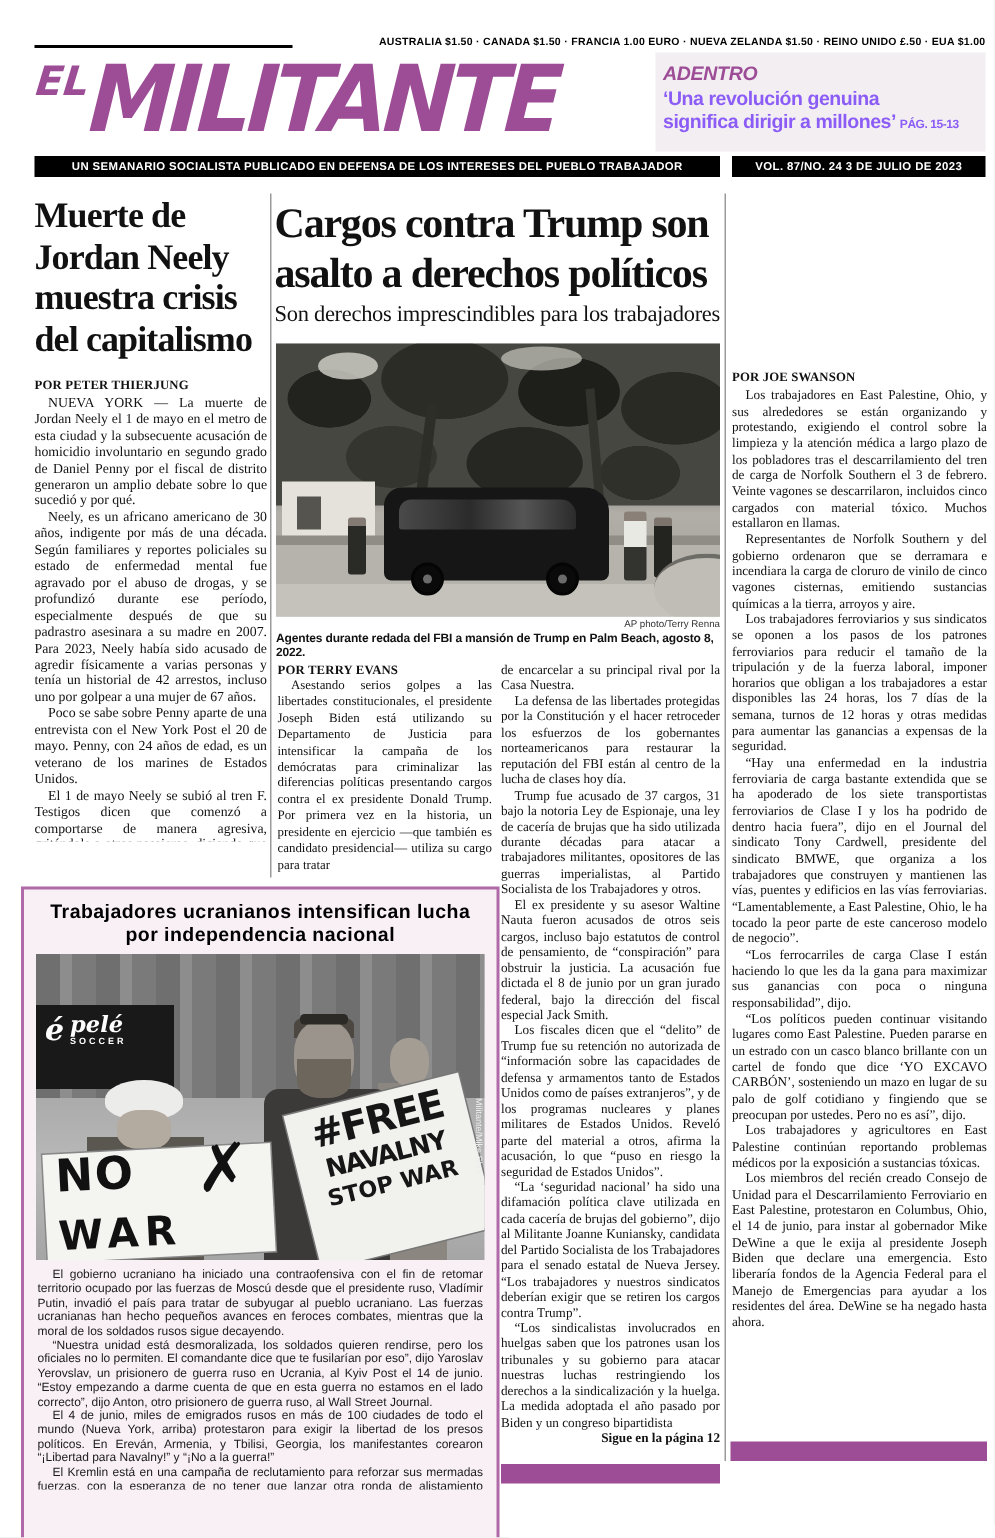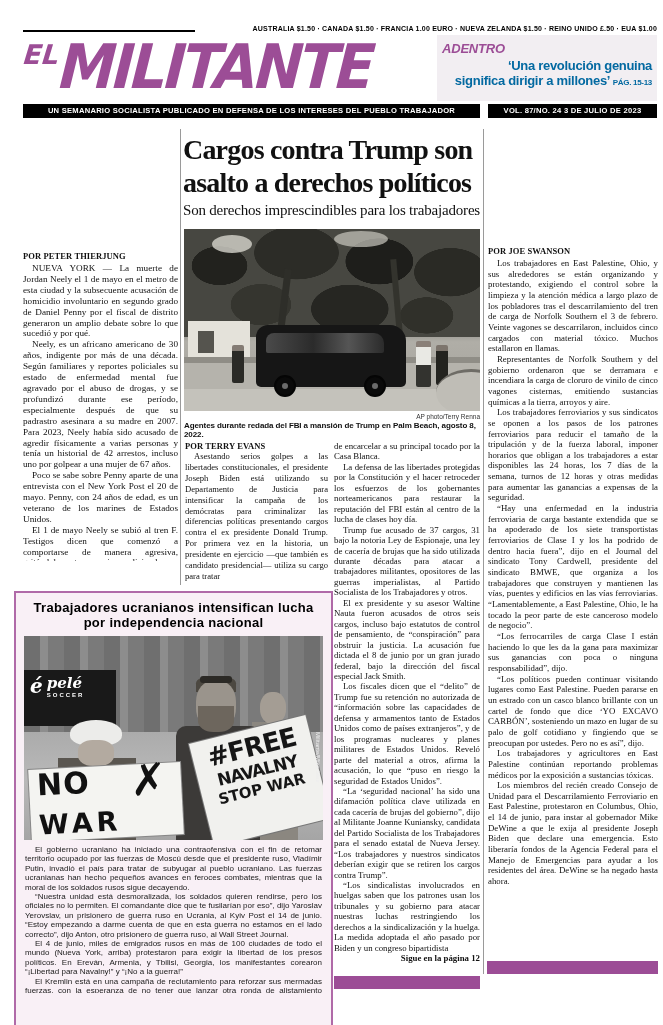--- a/index.html
+++ b/index.html
@@ -11,21 +11,21 @@
   #prices{top:25px;left:200px;width:457px;text-align:right;
           font:bold 7px "Liberation Sans",sans-serif;letter-spacing:.2px;color:#000;}
   #top-rule{top:30px;left:23px;width:172px;height:2px;background:#000;}
   #masthead{top:33px;left:24px;width:410px;height:70px;display:flex;align-items:flex-start;}
   #masthead .el{font:bold italic 27px "DejaVu Sans",sans-serif;color:var(--purple);
                 transform:skewX(-6deg);margin:6px 2px 0 0;}
   #masthead .main{font:bold italic 57px/62px "DejaVu Sans",sans-serif;color:var(--purple);
                 letter-spacing:-3px;transform:scaleY(1.08) skewX(-4deg);transform-origin:left top;white-space:nowrap;}
   #adentro{top:35px;left:437px;width:220px;height:66px;background:#f2eef2;padding:6px 5px;box-sizing:border-box;}
   #adentro .lbl{font:bold italic 13px "Liberation Sans",sans-serif;color:var(--purple);letter-spacing:-.2px;}
-  #adentro .q{font:bold 13px/15px "Liberation Sans",sans-serif;color:#0369a1;text-align:right;letter-spacing:-.3px;margin-top:2px;}
+  #adentro .q{font:bold 13px/15px "Liberation Sans",sans-serif;color:#8b5cf6;text-align:left;letter-spacing:-.3px;margin-top:2px;}
   #adentro .pg{font:bold 8px "Liberation Sans",sans-serif;}
   .blackbar{top:104px;height:14px;background:#000;color:#fff;text-align:center;
             font:bold 7.6px/14px "Liberation Sans",sans-serif;letter-spacing:.25px;white-space:nowrap;overflow:hidden;}
   #bar-left{left:23px;width:457px;}
   #bar-right{left:488px;width:169px;}
 
   
   .vrule{width:1px;background:#9a9a9a;}
   #vr1{left:180px;top:129px;height:456px;}
   #vr2{left:483px;top:129px;height:845px;}
@@ -146,20 +146,21 @@
       <span>significa dirigir a millones’</span>
       <span class="pg">PÁG. 15-13</span>
     </div>
   </div>
   <div class="abs blackbar" id="bar-left">UN SEMANARIO SOCIALISTA PUBLICADO EN DEFENSA DE LOS INTERESES DEL PUEBLO TRABAJADOR</div>
   <div class="abs blackbar" id="bar-right">VOL. 87/NO. 24    3 DE JULIO DE 2023</div>
 
   <div class="abs vrule" id="vr1"></div>
   <div class="abs vrule" id="vr2"></div>
 
+  <div class="abs" id="neely-hl">Muerte de Jordan Neely muestra crisis del capitalismo</div>
   <div class="abs byline" id="neely-by">POR PETER THIERJUNG</div>
   <div class="abs body-col" id="neely-body">
     <p>NUEVA YORK — La muerte de Jordan Neely el 1 de mayo en el metro de esta ciudad y la subsecuente acusación de homicidio involuntario en segundo grado de Daniel Penny por el fiscal de distrito generaron un amplio debate sobre lo que sucedió y por qué.</p>
     <p>Neely, es un africano americano de 30 años, indigente por más de una década. Según familiares y reportes policiales su estado de enfermedad mental fue agravado por el abuso de drogas, y se profundizó durante ese período, especialmente después de que su padrastro asesinara a su madre en 2007. Para 2023, Neely había sido acusado de agredir físicamente a varias personas y tenía un historial de 42 arrestos, incluso uno por golpear a una mujer de 67 años.</p>
     <p>Poco se sabe sobre Penny aparte de una entrevista con el New York Post el 20 de mayo. Penny, con 24 años de edad, es un veterano de los marines de Estados Unidos.</p>
     <p>El 1 de mayo Neely se subió al tren F. Testigos dicen que comenzó a comportarse de manera agresiva, gritándole a otros pasajeros, diciendo que estaba</p>
 
   </div>
 
   <div class="abs" id="trump-hl">Cargos contra Trump son asalto a derechos políticos</div>
@@ -187,21 +188,21 @@
     <div class="abs tp-fig tp-fig3"></div>
     <div class="abs tp-planter"></div>
   </div>
   <div class="abs" id="trump-credit">AP photo/Terry Renna</div>
   <div class="abs" id="trump-caption">Agentes durante redada del FBI a mansión de Trump en Palm Beach, agosto 8, 2022.</div>
   <div class="abs body-col" id="trump-col1">
     <div class="byline">POR TERRY EVANS</div>
     <p>Asestando serios golpes a las libertades constitucionales, el presidente Joseph Biden está utilizando su Departamento de Justicia para intensificar la campaña de los demócratas para criminalizar las diferencias políticas presentando cargos contra el ex presidente Donald Trump. Por primera vez en la historia, un presidente en ejercicio —que también es candidato presidencial— utiliza su cargo para tratar</p>
   </div>
   <div class="abs body-col" id="trump-col2">
-    <p style="text-indent:0">de encarcelar a su principal tocado por la Casa Blanca.</p>
+    <p style="text-indent:0">de encarcelar a su principal rival por la Casa Nuestra.</p>
     <p>La defensa de las libertades protegidas por la Constitución y el hacer retroceder los esfuerzos de los gobernantes norteamericanos para restaurar la reputación del FBI están al centro de la lucha de clases hoy día.</p>
     <p>Trump fue acusado de 37 cargos, 31 bajo la notoria Ley de Espionaje, una ley de cacería de brujas que ha sido utilizada durante décadas para atacar a trabajadores militantes, opositores de las guerras imperialistas, al Partido Socialista de los Trabajadores y otros.</p>
     <p>El ex presidente y su asesor Waltine Nauta fueron acusados de otros seis cargos, incluso bajo estatutos de control de pensamiento, de “conspiración” para obstruir la justicia. La acusación fue dictada el 8 de junio por un gran jurado federal, bajo la dirección del fiscal especial Jack Smith.</p>
     <p>Los fiscales dicen que el “delito” de Trump fue su retención no autorizada de “información sobre las capacidades de defensa y armamentos tanto de Estados Unidos como de países extranjeros”, y de los programas nucleares y planes militares de Estados Unidos. Reveló parte del material a otros, afirma la acusación, lo que “puso en riesgo la seguridad de Estados Unidos”.</p>
     <p>“La ‘seguridad nacional’ ha sido una difamación política clave utilizada en cada cacería de brujas del gobierno”, dijo al Militante Joanne Kuniansky, candidata del Partido Socialista de los Trabajadores para el senado estatal de Nueva Jersey. “Los trabajadores y nuestros sindicatos deberían exigir que se retiren los cargos contra Trump”.</p>
     <p>“Los sindicalistas involucrados en huelgas saben que los patrones usan los tribunales y su gobierno para atacar nuestras luchas restringiendo los derechos a la sindicalización y la huelga. La medida adoptada el año pasado por Biden y un congreso bipartidista</p>
     <p class="cont">Sigue en la página 12</p>
   </div>
   <div class="abs endbar" id="trump-endbar"></div>
 

